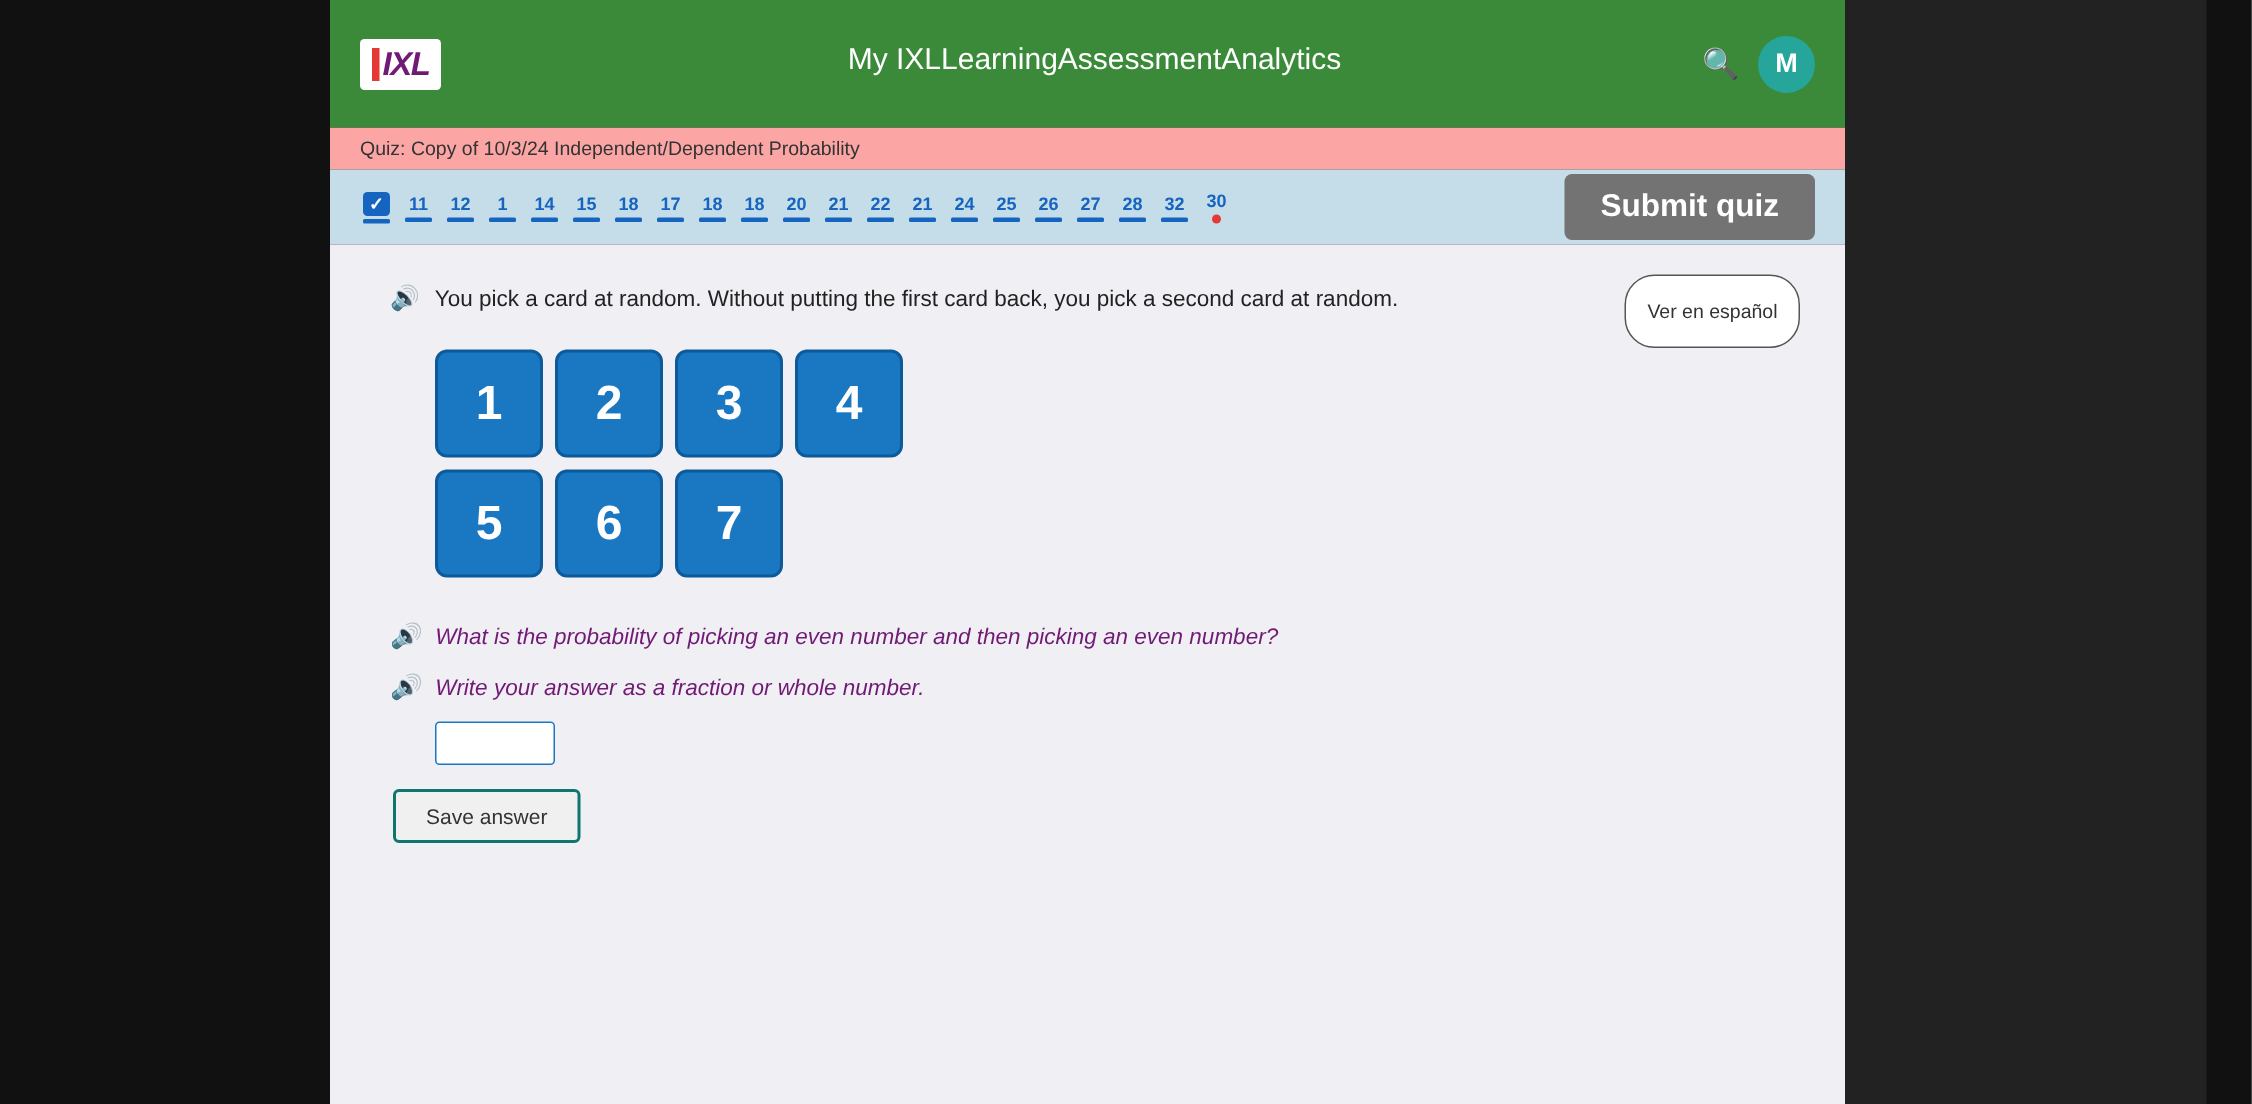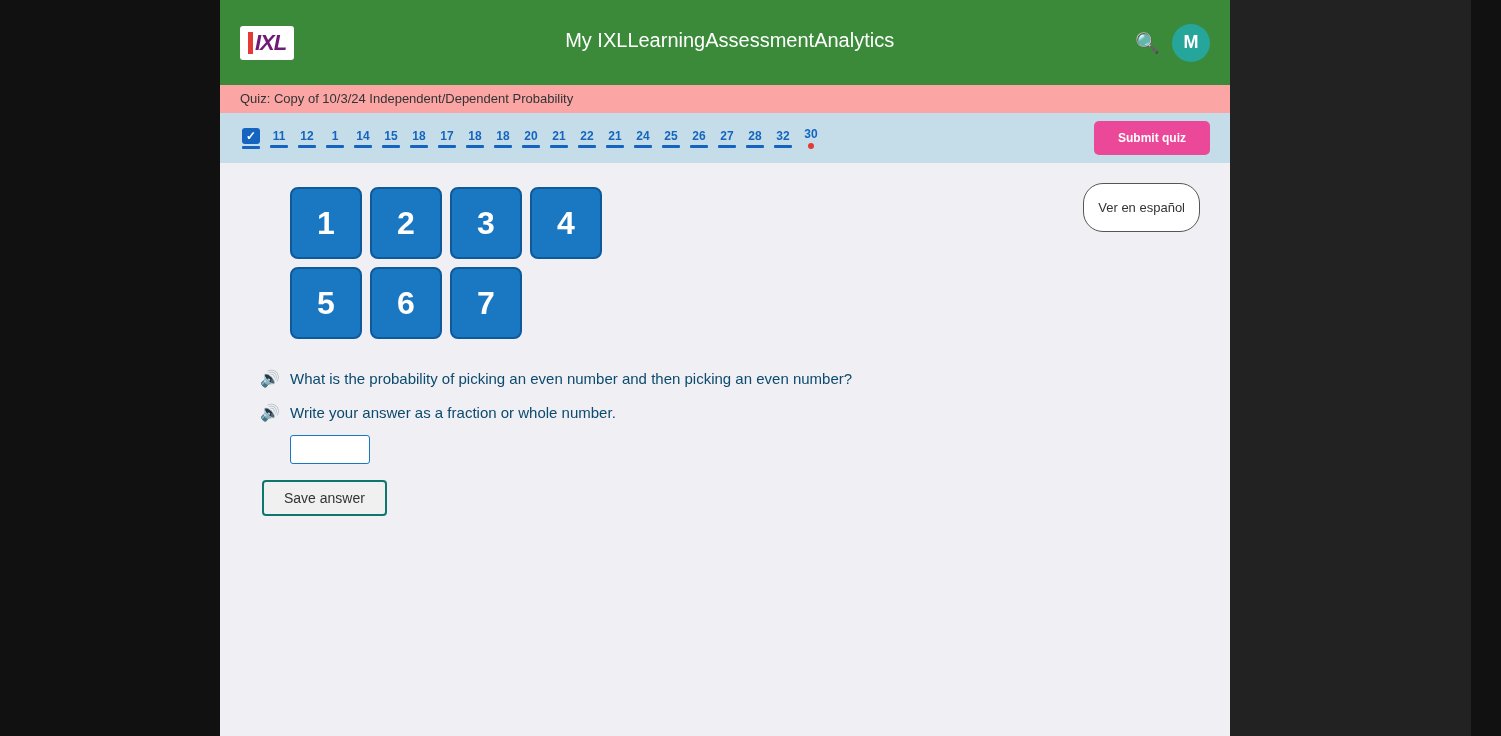--- a/index.html
+++ b/index.html
@@ -157,25 +157,25 @@
       padding: 1px 4px;
     }
     .q-num.dot .bar {
       background: #e53935;
       border-radius: 50%;
       width: 6px;
       height: 6px;
       margin: 2px auto 0;
     }
     .submit-btn {
-      background: #ec4899;
+      background: #737373;
       color: white;
       border: none;
       padding: 10px 24px;
-      font-size: 12px;
+      font-size: 21px;
       font-weight: 600;
       border-radius: 5px;
       cursor: pointer;
     }
     
     .content-area {
       background: #f0eff4;
       flex: 1;
       padding: 24px 40px;
       position: relative;
@@ -228,23 +228,24 @@
       align-items: center;
       justify-content: center;
       font-size: 32px;
       font-weight: 700;
       color: white;
       cursor: pointer;
     }
     
     .sub-question {
       font-size: 15px;
-      color: #0c4a6e;
+      color: #701a75;
       margin-bottom: 10px;
       line-height: 1.5;
+      font-style: italic;
     }
     .answer-input {
       border: 1.5px solid #1a78c2;
       background: white;
       padding: 5px 8px;
       font-size: 15px;
       width: 80px;
       border-radius: 3px;
       display: block;
       margin: 8px 0 16px 30px;
@@ -374,20 +375,24 @@
           <span class="num">30</span>
           <span class="bar"></span>
         </div>
     </div>
     <button class="submit-btn">Submit quiz</button>
   </div>
 
   <div class="content-area">
     <button class="ver-btn">Ver en español</button>
 
+    <div class="question-text">
+      <span class="sound-icon">🔊</span>
+      <span>You pick a card at random. Without putting the first card back, you pick a second card at random.</span>
+    </div>
 
     <div class="cards-grid">
       <div class="cards-row">
         <div class="card">1</div>
         <div class="card">2</div>
         <div class="card">3</div>
         <div class="card">4</div>
       </div>
       <div class="cards-row">
         <div class="card">5</div>

